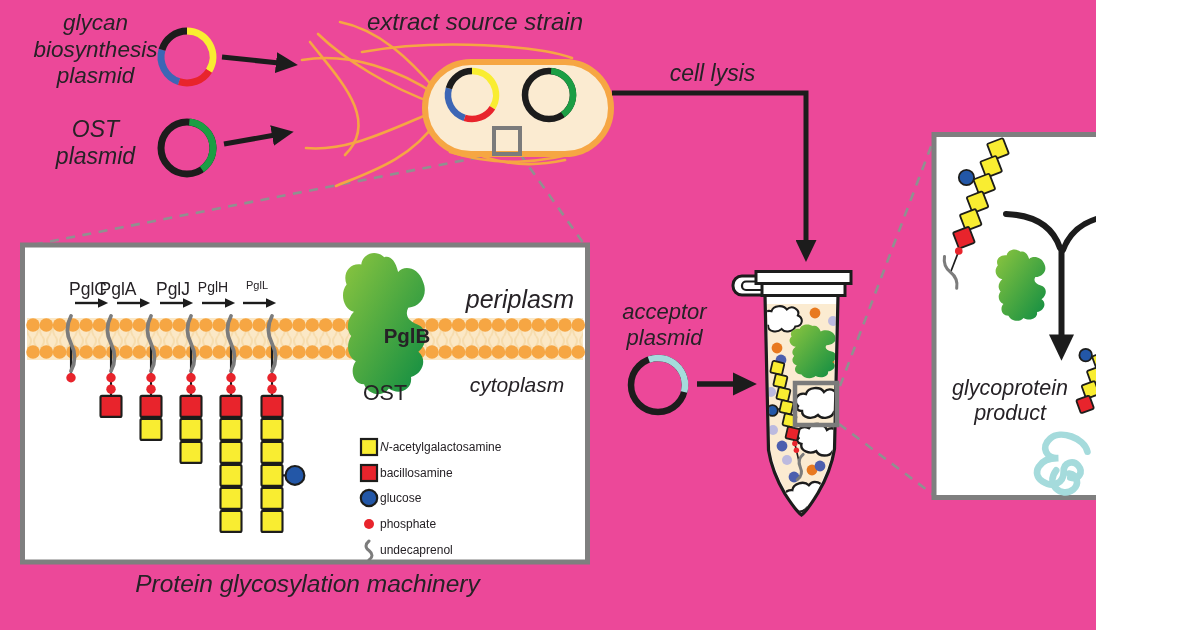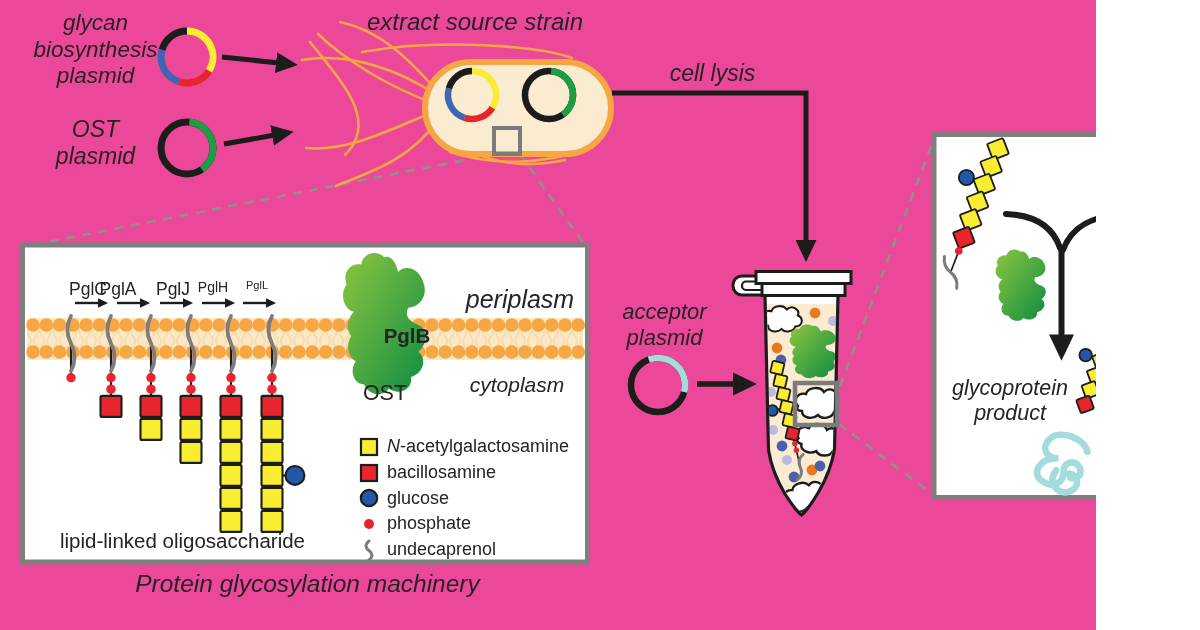--- a/index.html
+++ b/index.html
@@ -18,21 +18,21 @@
   .it{font-style:italic;} .b{font-weight:bold;}
   .c-gal{fill:var(--yellow);stroke:#1d1d1b;}
   .c-bac{fill:var(--red);stroke:#1d1d1b;}
   .c-glc{fill:var(--glc_blue);stroke:#1d1d1b;}
   .c-p{fill:var(--red);}
   .c-und{stroke:var(--und_gray);fill:none;stroke-linecap:round;}
   .chain-link{stroke:#1c1c1c;}
   .legend{position:absolute;left:358px;top:434px;display:flex;flex-direction:column;}
   .legend-row{display:flex;align-items:center;height:25.7px;}
   .legend-sym{width:22px;height:22px;flex:0 0 22px;}
-  .legend-label{font-size:18px;padding-left:7px;color:var(--ink);}
+  .legend-label{font-size:12px;color:var(--ink);}
   .fl::first-letter{font-style:italic;}
 </style>
 </head>
 <body>
 
 <div id="canvas">
 
 <svg id="fig" width="1200" height="630" viewBox="0 0 1200 630">
   <defs>
     <marker id="ah" markerUnits="strokeWidth" markerWidth="4.6" markerHeight="4.2" refX="0.6" refY="2.1" orient="auto">
@@ -450,21 +450,20 @@
     <div class="legend-label">phosphate</div>
   </div>
   <div class="legend-row">
     <svg class="legend-sym" viewBox="0 0 22 22">
           <path d="M11,2 q-6,5 0,9.5 q6,5 0,9.5" class="c-und" stroke-width="3"></path>
         </svg>
     <div class="legend-label">undecaprenol</div>
   </div>
 </div>
 
-<div class="lbl" style="left:55px;top:529px;width:255px;font-size:20.5px;">lipid-linked oligosaccharide</div>
 <div class="lbl it" style="left:85px;top:570px;width:445px;font-size:24.5px;">Protein glycosylation machinery</div>
 
 <div class="lbl it" style="left:592px;top:299px;width:145px;font-size:22px;">
   <div>acceptor</div>
   <div>plasmid</div>
 </div>
 <div class="lbl it" style="left:935px;top:376px;width:150px;font-size:21.5px;">
   <div>glycoprotein</div>
   <div>product</div>
 </div>

